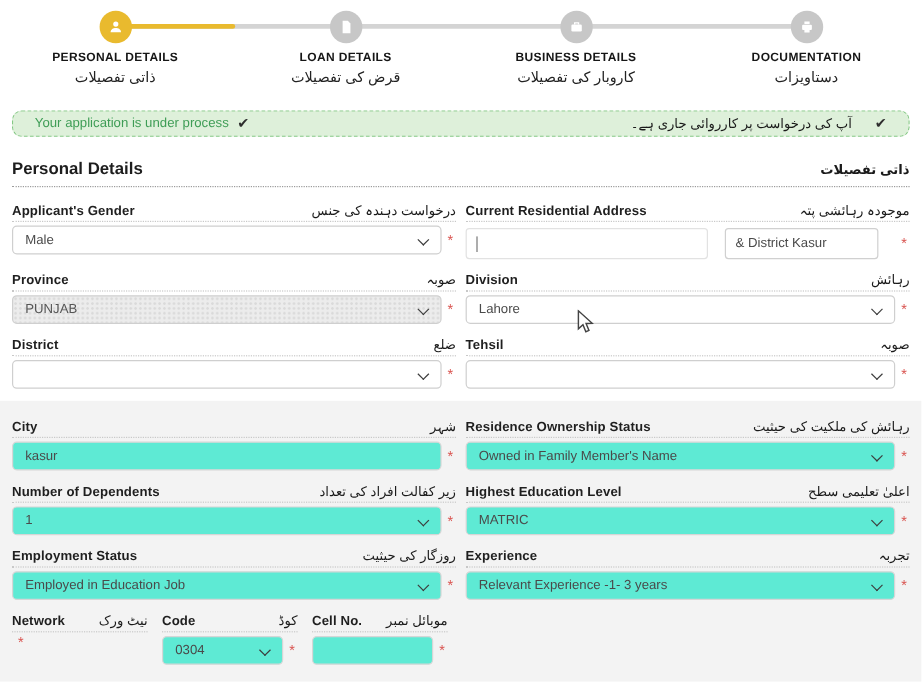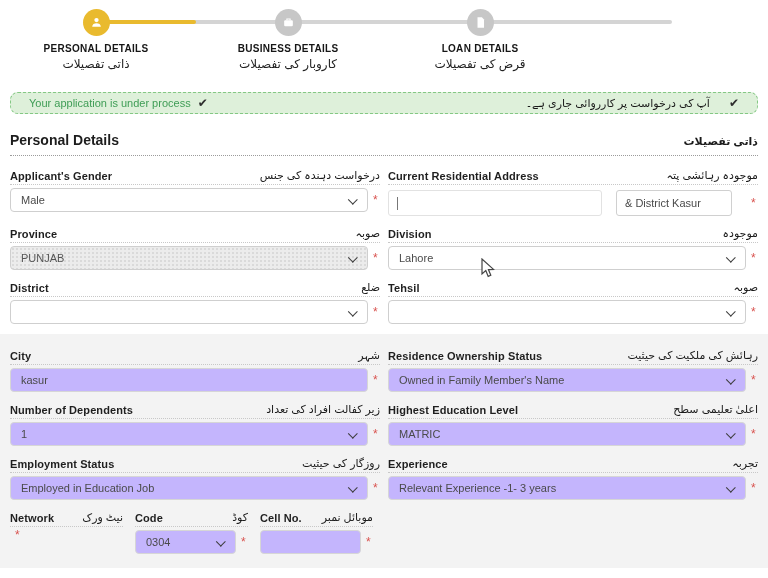--- a/index.html
+++ b/index.html
@@ -39,26 +39,26 @@
     border-bottom:1px dotted #c8c8c8; padding-bottom:2px; }
   .lbl { font-size:11px; font-weight:bold; color:#1f1f1f; letter-spacing:.1px; }
   .urdu { font-size:11px; color:#1a1a1a; direction:rtl; }
   .ctlrow { display:flex; align-items:center; margin-top:3px; }
   .select, .input { flex:1; height:24px; border:1px solid #cfcfcf; border-radius:4px; background:#fff;
     display:flex; align-items:center; justify-content:space-between; padding:0 10px; font-size:11px; color:#4a4a4a; min-width:0; }
   .select { cursor:pointer; }
   .chev { width:7px; height:7px; border-left:1.6px solid #3c3c3c; border-bottom:1.6px solid #3c3c3c;
     transform:rotate(-45deg) translateY(-1px); flex:0 0 auto; margin-left:6px; }
   .req { color:#d9534f; font-size:12px; margin-left:5px; width:7px; flex:0 0 auto; line-height:10px; }
-  .form-gray .select, .form-gray .input { background:#c4b5fd; border-color:#d6d6d6; }
+  .form-gray .select, .form-gray .input { background:#5eead4; border-color:#d6d6d6; }
   .select.disabled { background-color:#ececec; background-image:radial-gradient(#dadada 1px, transparent 1.2px); background-size:4px 4px; color:#555; }
   .caret { width:1px; height:13px; background:#777; display:inline-block; }
   .addr-ctl { display:flex; align-items:center; margin-top:5px; gap:14px; }
   .addr-main { flex:1; height:26px; border:1px solid #e2e2e2; border-radius:3px; background:#fff; display:flex; align-items:center; padding:0 8px; }
-  .addr-ext { width:116px; height:26px; border:1px solid #d0d0d0; border-radius:3px; background:#fff;
+  .addr-ext { width:128px; height:26px; border:1px solid #d0d0d0; border-radius:3px; background:#fff;
     display:flex; align-items:center; padding:0 8px; font-size:11px; color:#4a4a4a; flex:0 0 auto; }
   .trio { display:flex; gap:12px; width:calc(50% - 11px); }
   .trio .fgroup { flex:1; min-width:0; }
   
   .mouse-cursor { position:absolute; left:478px; top:258px; z-index:10; pointer-events:none; }
 </style>
 </head>
 <body>
 
 <div class="stepper">
@@ -71,35 +71,46 @@
             <circle cx="12" cy="7.5" r="4" fill="#fff"></circle>
             <path d="M4 20c0-4.4 4-6.5 8-6.5s8 2.1 8 6.5z" fill="#fff"></path>
           </svg>
       </div>
       <div class="step-label">PERSONAL DETAILS</div>
       <div class="step-urdu">ذاتی تفصیلات</div>
     </div>
     <div class="step">
       <div class="step-circle">
         <svg viewBox="0 0 24 24">
+            <path d="M6.5 2.5h8l4 4v15h-12z" fill="#fff"></path>
+          </svg>
+      </div>
+      <div class="step-label">LOAN DETAILS</div>
+      <div class="step-urdu">قرض کی تفصیلات</div>
+    </div>
+    <div class="step">
+      <div class="step-circle">
+        <svg viewBox="0 0 24 24">
             <path d="M9 8V5.5h6V8" stroke="#fff" stroke-width="2" fill="none"></path>
             <rect x="4" y="8" width="16" height="11" rx="2" fill="#fff"></rect>
           </svg>
       </div>
       <div class="step-label">BUSINESS DETAILS</div>
       <div class="step-urdu">کاروبار کی تفصیلات</div>
     </div>
     <div class="step">
       <div class="step-circle">
         <svg viewBox="0 0 24 24">
-            <path d="M6.5 2.5h8l4 4v15h-12z" fill="#fff"></path>
+            <rect x="8" y="3.5" width="8" height="4" fill="#fff"></rect>
+            <rect x="4.5" y="8.5" width="15" height="8" rx="1.5" fill="#fff"></rect>
+            <rect x="8" y="14.5" width="8" height="6" fill="#fff"></rect>
           </svg>
       </div>
-      <div class="step-label">LOAN DETAILS</div>
-      <div class="step-urdu">قرض کی تفصیلات</div>
+      <div class="step-label">DOCUMENTATION</div>
+      <div class="step-urdu">دستاویزات</div>
     </div>
   </div>
 </div>
 
 <div class="banner">
   <span class="banner-left">
     <span>Your application is under process</span>
     <span class="check">✔</span>
   </span>
   <span class="banner-right">
@@ -157,21 +168,21 @@
         <div class="select disabled">
           <span>PUNJAB</span>
           <span class="chev"></span>
         </div>
         <span class="req">*</span>
       </div>
     </div>
     <div class="fcol fgroup">
       <div class="lblrow">
         <span class="lbl">Division</span>
-        <span class="urdu">موجودہ</span>
+        <span class="urdu">رہائش</span>
       </div>
       <div class="ctlrow">
         <div class="select">
           <span>Lahore</span>
           <span class="chev"></span>
         </div>
         <span class="req">*</span>
       </div>
     </div>
   </div>

